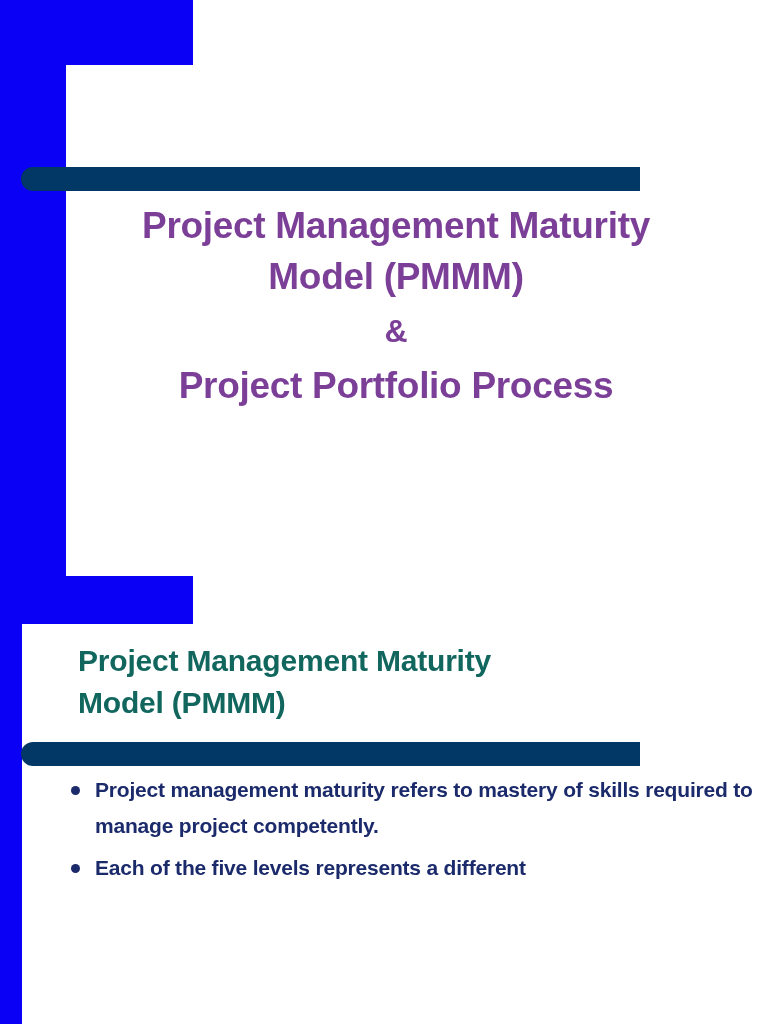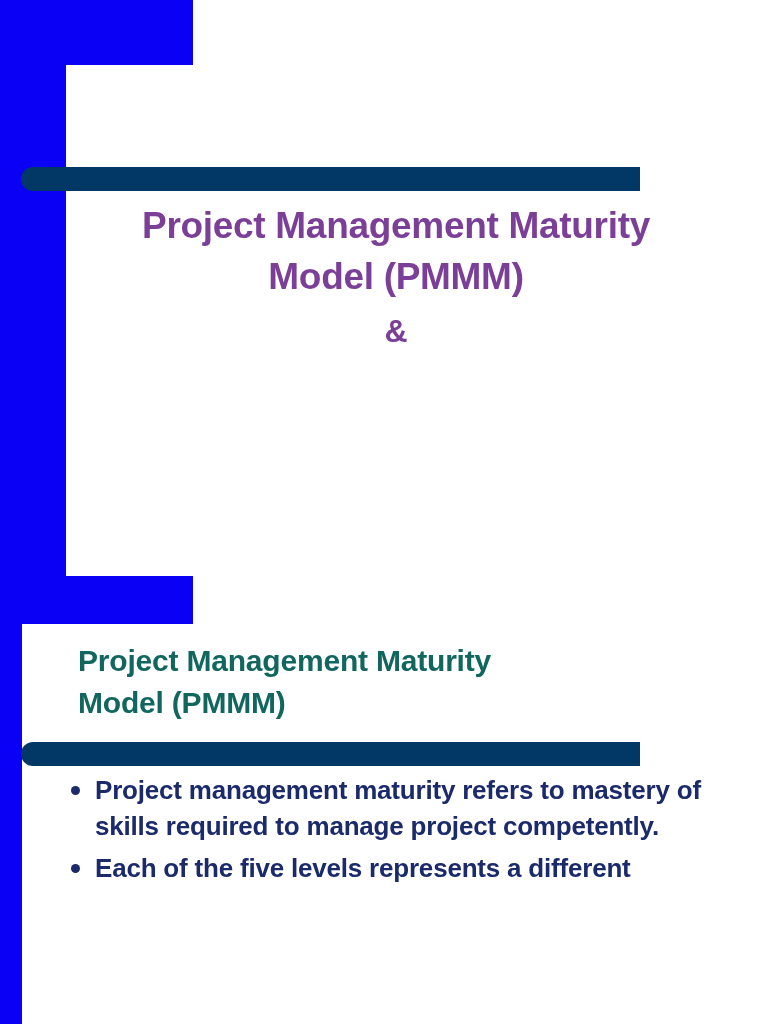--- a/index.html
+++ b/index.html
@@ -131,21 +131,21 @@
   .s2-bullets {
     position: absolute;
     left: 62px;
     top: 196px;
     width: 706px;
   }
   .bullet {
     position: relative;
     padding-left: 33px;
     color: #1B2A6B;
-    font-size: 26px;
+    font-size: 21px;
     font-weight: bold;
     line-height: 36px;
     letter-spacing: -0.2px;
     margin-bottom: 6px;
   }
   .bullet::before {
     content: "";
     position: absolute;
     left: 9px;
     top: 14px;
@@ -162,20 +162,21 @@
 
   <div class="slide1">
     <div class="s1-block"></div>
     <div class="s1-strip"></div>
     <div class="s1-bar"></div>
 
     <div class="s1-titlewrap">
       <div class="s1-title-line">Project Management Maturity</div>
       <div class="s1-title-line">Model (PMMM)</div>
       <div class="s1-amp">&amp;</div>
+      <div class="s1-title-line">Project Portfolio Process</div>
     </div>
   </div>
 
   <div class="slide2">
     <div class="s2-block"></div>
     <div class="s2-strip"></div>
 
     <div class="s2-heading">
       <div>Project Management Maturity</div>
       <div>Model (PMMM)</div>

